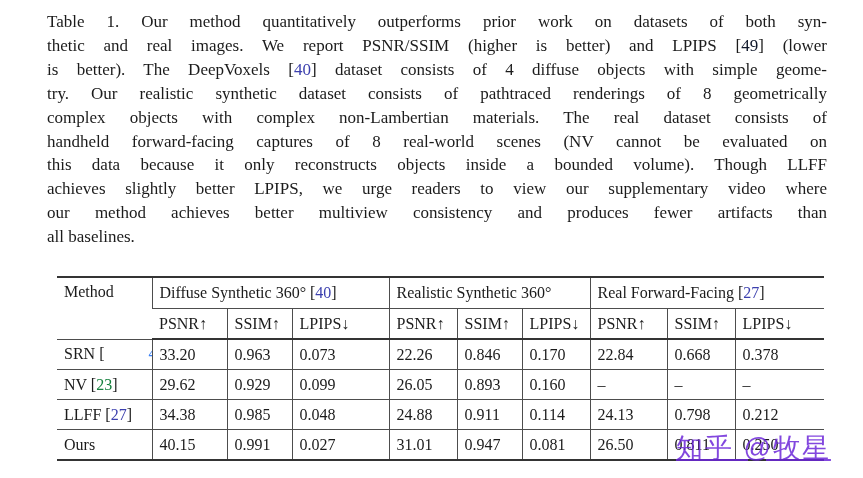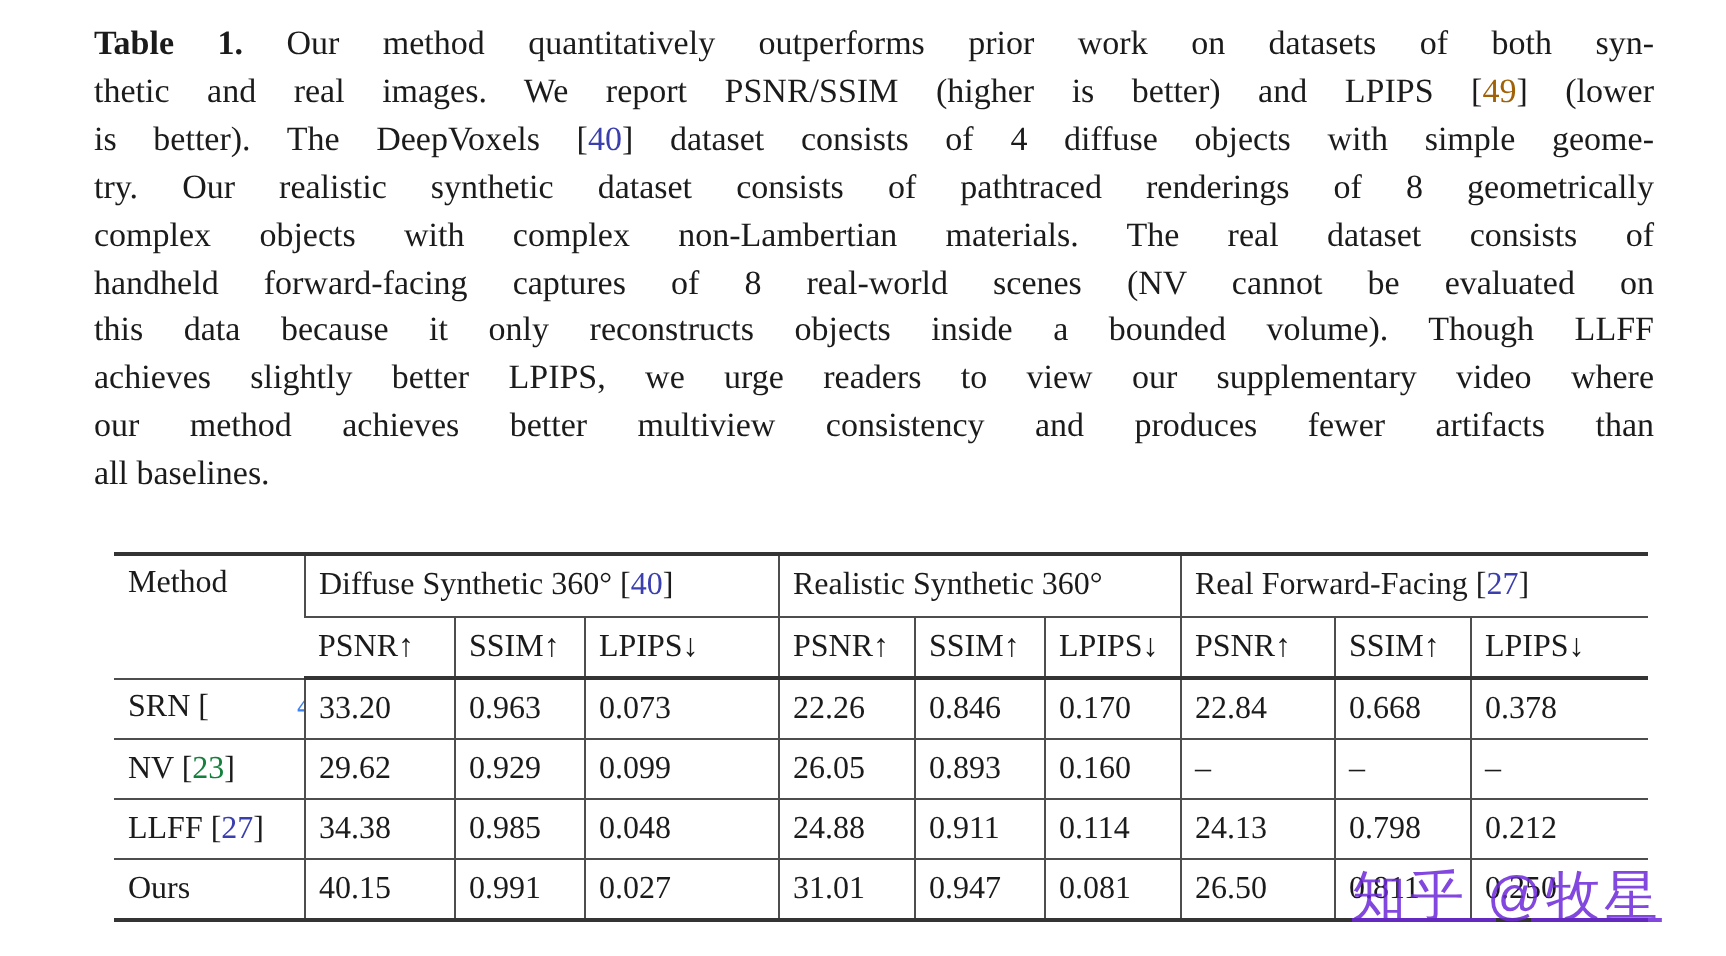--- a/index.html
+++ b/index.html
@@ -23,21 +23,21 @@
     color: #1b1b1b;
   }
   .cap-line {
     text-align: justify;
     text-align-last: justify;
     white-space: normal;
   }
   .cap-line.last {
     text-align-last: left;
   }
-  .b { font-weight: bold; }
+  .b { font-weight: normal; }
   .cite { }
   
   table.paper-table {
     position: absolute;
     left: 57px;
     top: 276px;
     width: 767px;
     table-layout: fixed;
     border-collapse: collapse;
     border-top: 2.4px solid #343434;
@@ -77,21 +77,21 @@
     white-space: nowrap;
   }
 </style>
 </head>
 <body>
 
 <div class="page">
 
   <div class="caption">
       <div class="cap-line"><span class="b">Table 1.</span><span> Our method quantitatively outperforms prior work on datasets of both syn-</span></div>
-      <div class="cap-line"><span>thetic and real images. We report PSNR/SSIM (higher is better) and LPIPS [</span><span class="cite" style="color: #a16207;">49</span><span>] (lower</span></div>
+      <div class="cap-line"><span>thetic and real images. We report PSNR/SSIM (higher is better) and LPIPS [</span><span class="cite" style="color: #0f172a;">49</span><span>] (lower</span></div>
       <div class="cap-line"><span>is better). The DeepVoxels [</span><span class="cite" style="color: rgb(59, 63, 174);">40</span><span>] dataset consists of 4 diffuse objects with simple geome-</span></div>
       <div class="cap-line"><span>try. Our realistic synthetic dataset consists of pathtraced renderings of 8 geometrically</span></div>
       <div class="cap-line"><span>complex objects with complex non-Lambertian materials. The real dataset consists of</span></div>
       <div class="cap-line"><span>handheld forward-facing captures of 8 real-world scenes (NV cannot be evaluated on</span></div>
       <div class="cap-line"><span>this data because it only reconstructs objects inside a bounded volume). Though LLFF</span></div>
       <div class="cap-line"><span>achieves slightly better LPIPS, we urge readers to view our supplementary video where</span></div>
       <div class="cap-line"><span>our method achieves better multiview consistency and produces fewer artifacts than</span></div>
       <div class="cap-line last"><span>all baselines.</span></div>
     </div>
 

